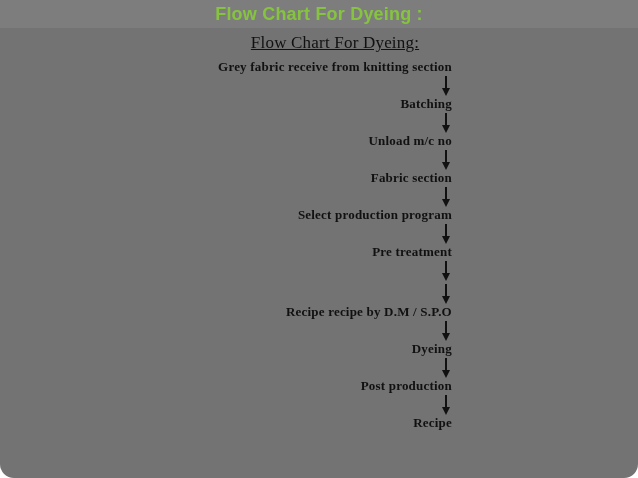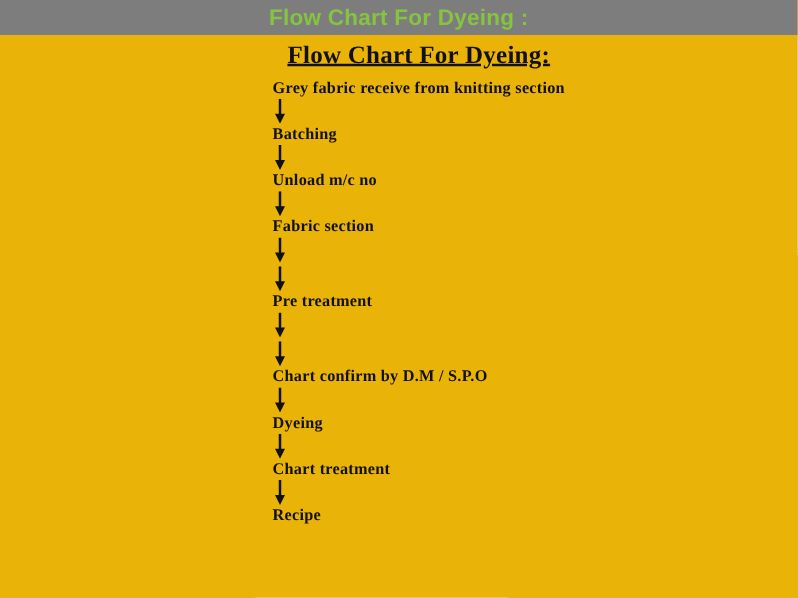--- a/index.html
+++ b/index.html
@@ -5,21 +5,22 @@
   html, body { margin: 0; padding: 0; }
   body {
     width: 638px; height: 478px;
     background: #ffffff;
     font-family: "Liberation Serif", serif;
     overflow: hidden;
   }
   .slide {
     position: relative;
     width: 638px; height: 478px;
-    background: #eab308;
+    background: #737373;
+    border-radius: 14px;
   }
   .header-bar {
     width: 100%; height: 28px;
     background: #7d7d7d;
     display: flex; align-items: center; justify-content: center;
   }
   .header-title {
     font-family: "Liberation Sans", sans-serif;
     font-weight: bold;
     font-size: 18px;
@@ -27,31 +28,31 @@
     letter-spacing: 0.2px;
   }
   .content {
     margin-left: 32px;            
     display: flex;
     flex-direction: column;
     align-items: center;
   }
   .chart-title {
     margin-top: 5px;
-    font-size: 20px;
-    font-weight: bold;
+    font-size: 17px;
+    font-weight: normal;
     color: #111111;
     text-decoration: underline;
     letter-spacing: 0.2px;
   }
   .steps {
     margin-top: 7px;
     display: flex;
     flex-direction: column;
-    align-items: flex-start;
+    align-items: flex-end;
     font-family: Liberation Serif, serif;
   }
   .flow-step {
     height: 14px;
     line-height: 14px;
     font-size: 13px;
     font-weight: bold;
     color: #111111;
     white-space: nowrap;
     letter-spacing: 0.2px;
@@ -104,20 +105,21 @@
 
   <div class="flow-step">Fabric section</div>
 
   <div class="arrow-row">
     <svg width="12" height="20" viewBox="0 0 12 20">
       <line x1="6" y1="0" x2="6" y2="13" stroke="#111111" stroke-width="2"></line>
       <polygon points="2,12 10,12 6,20" fill="#111111"></polygon>
     </svg>
   </div>
 
+  <div class="flow-step">Select production program</div>
 
   <div class="arrow-row">
     <svg width="12" height="20" viewBox="0 0 12 20">
       <line x1="6" y1="0" x2="6" y2="13" stroke="#111111" stroke-width="2"></line>
       <polygon points="2,12 10,12 6,20" fill="#111111"></polygon>
     </svg>
   </div>
 
   <div class="flow-step">Pre treatment</div>
 
@@ -129,39 +131,39 @@
   </div>
 
 
   <div class="arrow-row">
     <svg width="12" height="20" viewBox="0 0 12 20">
       <line x1="6" y1="0" x2="6" y2="13" stroke="#111111" stroke-width="2"></line>
       <polygon points="2,12 10,12 6,20" fill="#111111"></polygon>
     </svg>
   </div>
 
-  <div class="flow-step">Chart confirm by D.M / S.P.O</div>
+  <div class="flow-step">Recipe recipe by D.M / S.P.O</div>
 
   <div class="arrow-row">
     <svg width="12" height="20" viewBox="0 0 12 20">
       <line x1="6" y1="0" x2="6" y2="13" stroke="#111111" stroke-width="2"></line>
       <polygon points="2,12 10,12 6,20" fill="#111111"></polygon>
     </svg>
   </div>
 
   <div class="flow-step">Dyeing</div>
 
   <div class="arrow-row">
     <svg width="12" height="20" viewBox="0 0 12 20">
       <line x1="6" y1="0" x2="6" y2="13" stroke="#111111" stroke-width="2"></line>
       <polygon points="2,12 10,12 6,20" fill="#111111"></polygon>
     </svg>
   </div>
 
-  <div class="flow-step">Chart treatment</div>
+  <div class="flow-step">Post production</div>
 
   <div class="arrow-row">
     <svg width="12" height="20" viewBox="0 0 12 20">
       <line x1="6" y1="0" x2="6" y2="13" stroke="#111111" stroke-width="2"></line>
       <polygon points="2,12 10,12 6,20" fill="#111111"></polygon>
     </svg>
   </div>
 
   <div class="flow-step">Recipe</div>
 </div>

